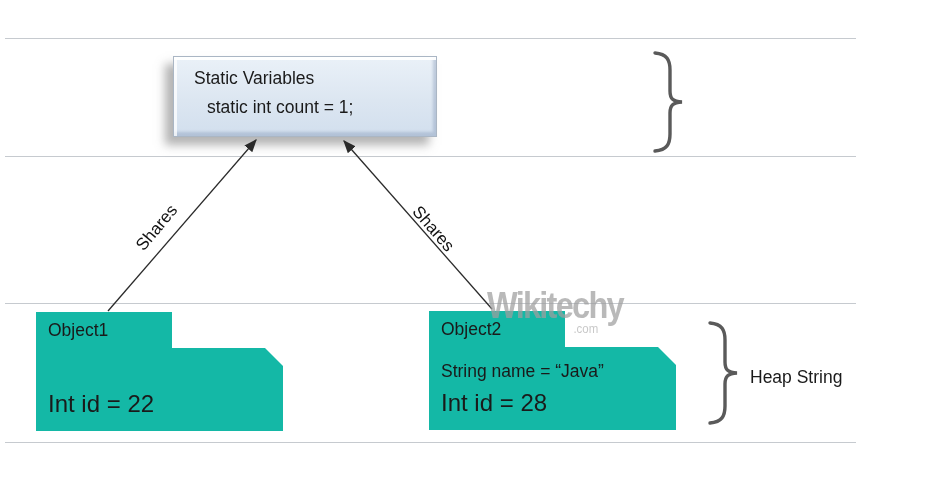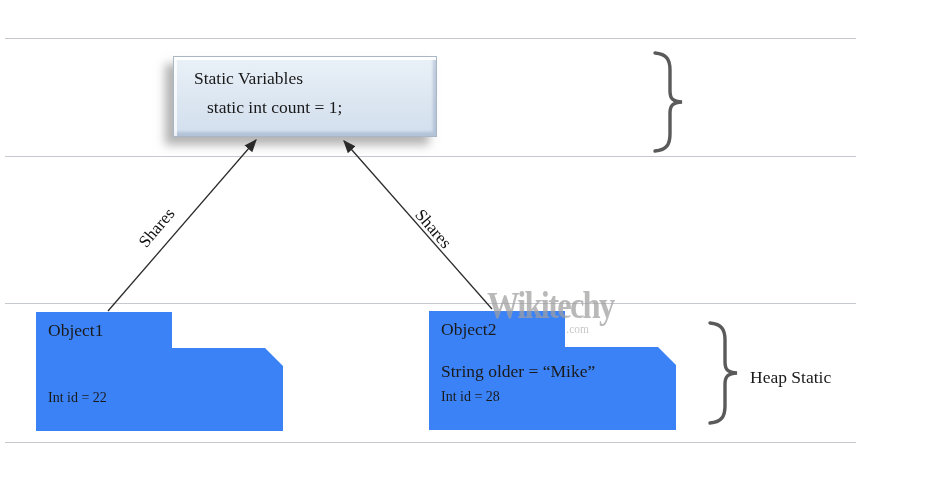--- a/index.html
+++ b/index.html
@@ -1,21 +1,21 @@
 <!DOCTYPE html>
 <html><head>
 <meta charset="utf-8">
 <style>
   html,body{margin:0;padding:0;background:#ffffff;}
   .stage{
     position:relative;
     width:856px;height:477px;
     background:#ffffff;
     overflow:hidden;
-    font-family:Liberation Serif, serif;
+    font-family:Liberation Sans, sans-serif;
     color:#1a1a1a;
   }
   .divider{
     position:absolute;left:5px;width:938px;height:1px;
     background:#c6cacf;
   }
   .d1{top:38px;} .d2{top:156px;} .d3{top:303px;} .d4{top:442px;}
 
   
   .static-box{
@@ -37,29 +37,29 @@
 
   .shares-label{
     position:absolute;font-size:17px;color:#111;z-index:4;white-space:nowrap;
   }
   .shares-left{left:157px;top:228px;transform:translate(-50%,-50%) rotate(-50deg);}
   .shares-right{left:433px;top:229px;transform:translate(-50%,-50%) rotate(49deg);}
 
   
   .obj-box{
     position:absolute;width:247px;height:119px;
-    background:#3b82f6;
+    background:#14b8a6;
     clip-path:polygon(0 0,136px 0,136px 36px,229px 36px,247px 54px,247px 119px,0 119px);
     z-index:2;
   }
   .obj1{left:36px;top:312px;}
   .obj2{left:429px;top:311px;}
   .obj-title{position:absolute;left:12px;top:8px;font-size:17.5px;}
   .obj-f1{position:absolute;left:12px;top:50px;font-size:17.5px;}
-  .obj-f2{position:absolute;left:12px;top:78px;font-size:14px;}
+  .obj-f2{position:absolute;left:12px;top:78px;font-size:24px;}
 
   
   .brace{position:absolute;z-index:1;}
   .brace-meta{left:648px;top:51px;}
   .brace-heap{left:703px;top:321px;}
 
   
   .meta-label{
     position:absolute;left:691px;top:62px;font-size:17.5px;line-height:25px;
     color:#1a1a1a;z-index:2;white-space:nowrap;
@@ -98,28 +98,28 @@
     <path d="M7,2 C19,3 22,9 22,19 L22,40 C22,48 25,50.5 34,51 C25,51.5 22,54 22,62 L22,83 C22,93 19,99 7,100" fill="none" stroke="#5a5a5a" stroke-width="3.4" stroke-linecap="round"></path>
   </svg>
 
   <div class="obj-box obj1">
     <div class="obj-title">Object1</div>
     <div class="obj-f2">Int id = 22</div>
   </div>
 
   <div class="obj-box obj2">
     <div class="obj-title">Object2</div>
-    <div class="obj-f1">String older = “Mike”</div>
+    <div class="obj-f1">String name = “Java”</div>
     <div class="obj-f2">Int id = 28</div>
   </div>
 
   <svg class="brace brace-heap" width="38" height="104" viewBox="0 0 38 104">
     <path d="M7,2 C19,3 22,9 22,19 L22,41 C22,49 25,51.5 34,52 C25,52.5 22,55 22,63 L22,85 C22,95 19,101 7,102" fill="none" stroke="#5a5a5a" stroke-width="3.4" stroke-linecap="round"></path>
   </svg>
-  <div class="heap-label">Heap Static</div>
+  <div class="heap-label">Heap String</div>
 
   <svg class="overlay" width="948" height="477" viewBox="0 0 948 477">
     <defs>
       <marker id="ah" markerWidth="10" markerHeight="8" refX="9" refY="4" orient="auto">
         <path d="M0,0 L10,4 L0,8 z" fill="#2a2a2a"></path>
       </marker>
     </defs>
     <line x1="108" y1="311" x2="256" y2="140" stroke="#2a2a2a" stroke-width="1.3" marker-end="url(#ah)"></line>
     <line x1="492" y1="309" x2="344" y2="141" stroke="#2a2a2a" stroke-width="1.3" marker-end="url(#ah)"></line>
   </svg>

